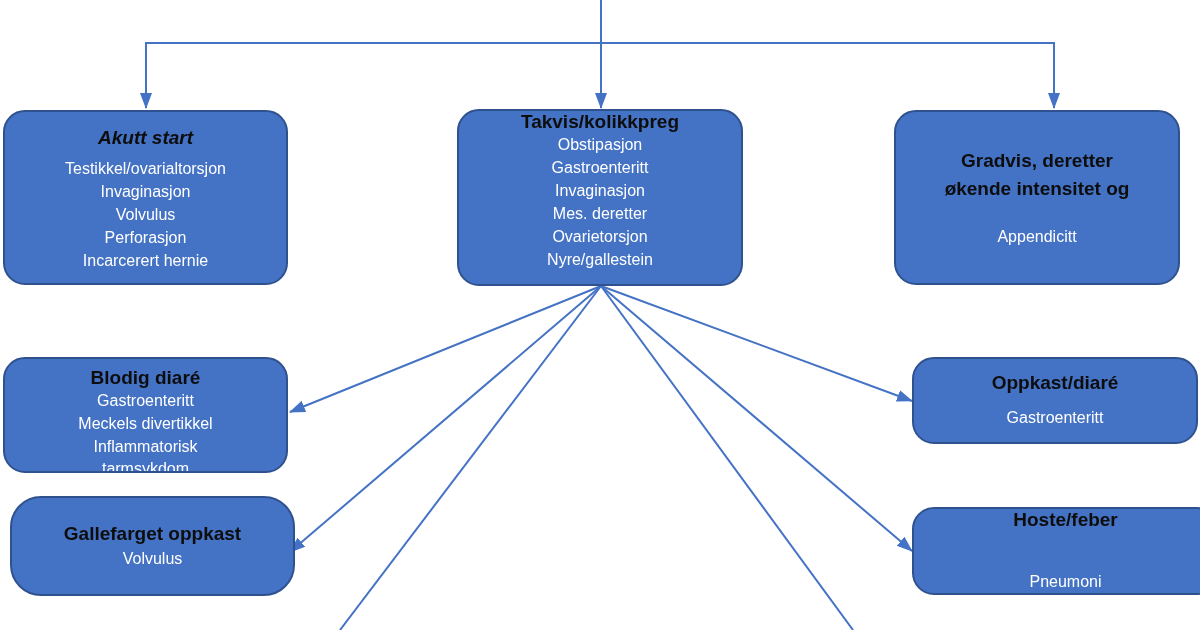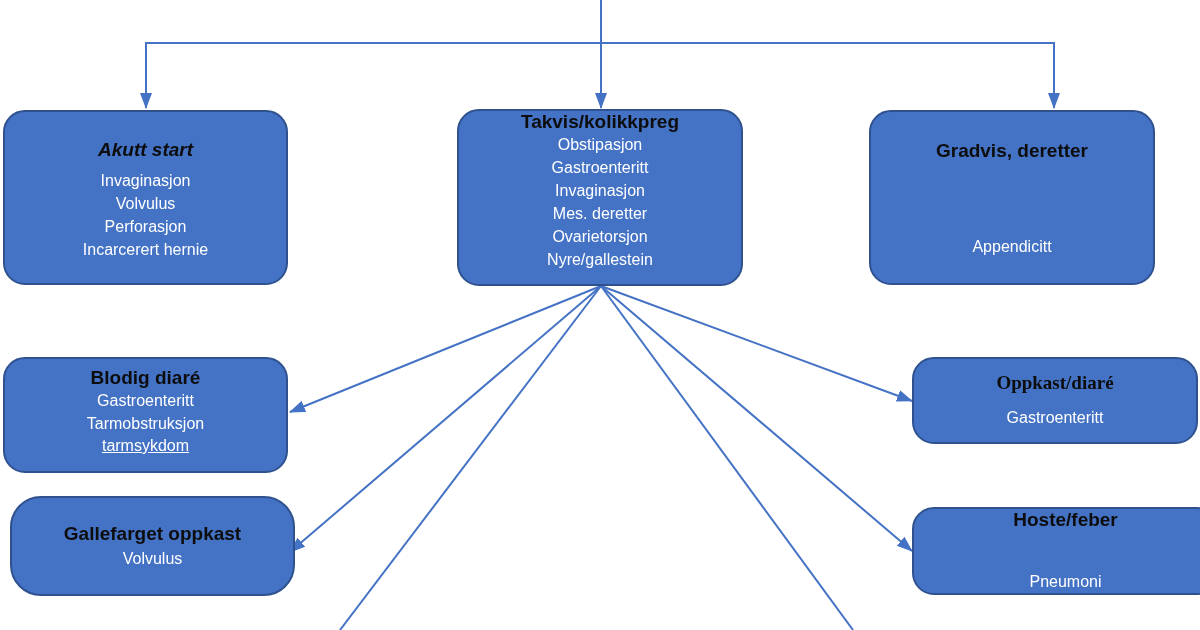--- a/index.html
+++ b/index.html
@@ -48,55 +48,58 @@
     <line x1="601" y1="286" x2="290" y2="552" marker-end="url(#arrowBig)"></line>
     <line x1="601" y1="286" x2="340" y2="630"></line>
     <line x1="601" y1="286" x2="853" y2="630"></line>
     <line x1="601" y1="286" x2="912" y2="551" marker-end="url(#arrowBig)"></line>
     <line x1="601" y1="286" x2="912" y2="401" marker-end="url(#arrowBig)"></line>
   </g>
 </svg>
 
 <div class="node" style="left:3px; top:110px; width:285px; height:175px; padding-top:4px;">
   <div class="title" style="margin-bottom:8px;font-style:italic;">Akutt start</div>
+  <div class="item">Testikkel/ovarialtorsjon</div>
   <div class="item">Invaginasjon</div>
   <div class="item">Volvulus</div>
   <div class="item">Perforasjon</div>
   <div class="item">Incarcerert hernie</div>
 </div>
 
 <div class="node" style="left:457px; top:109px; width:286px; height:177px; justify-content:flex-start; ">
   <div class="title">Takvis/kolikkpreg</div>
   <div class="item">Obstipasjon</div>
   <div class="item">Gastroenteritt</div>
   <div class="item">Invaginasjon</div>
   <div class="item">Mes. deretter</div>
   <div class="item">Ovarietorsjon</div>
   <div class="item">Nyre/gallestein</div>
 </div>
 
-<div class="node" style="left:869px; top:110px; width:286px; height:175px;gap:24px;">
+<div class="node" style="left:894px; top:110px; width:286px; height:175px;">
   <div class="title big">Gradvis, deretter</div>
+  <div class="title big">økende intensitet og</div>
   <div class="spacer"></div>
   <div class="item">Appendicitt</div>
 </div>
 
 <div class="node" style="left:3px; top:357px; width:285px; height:116px; justify-content:flex-start; padding-top:8px; overflow:hidden;">
   <div class="title">Blodig diaré</div>
   <div class="item">Gastroenteritt</div>
-  <div class="item">Tarmobstruksjon</div>
+  <div class="item">Meckels divertikkel</div>
+  <div class="item">Inflammatorisk</div>
   <div class="item" style="line-height:22px;text-decoration:underline;">tarmsykdom</div>
 </div>
 
 <div class="node" style="left:10px; top:496px; width:285px; height:100px;border-radius:31px;">
   <div class="title" style="margin-bottom:2px;">Gallefarget oppkast</div>
   <div class="item">Volvulus</div>
 </div>
 
 <div class="node" style="left:912px; top:357px; width:286px; height:87px;">
-  <div class="title" style="margin-bottom:12px;font-family:Liberation Serif, serif;">Oppkast/diaré</div>
+  <div class="title" style="margin-bottom:12px;">Oppkast/diaré</div>
   <div class="item">Gastroenteritt</div>
 </div>
 
 <div class="node" style="left:912px; top:507px; width:307px; height:88px;justify-content:space-between;">
   <div class="title" style="margin-bottom:2px;">Hoste/feber</div>
   <div class="item">Pneumoni</div>
 </div>
 
 </body></html>

